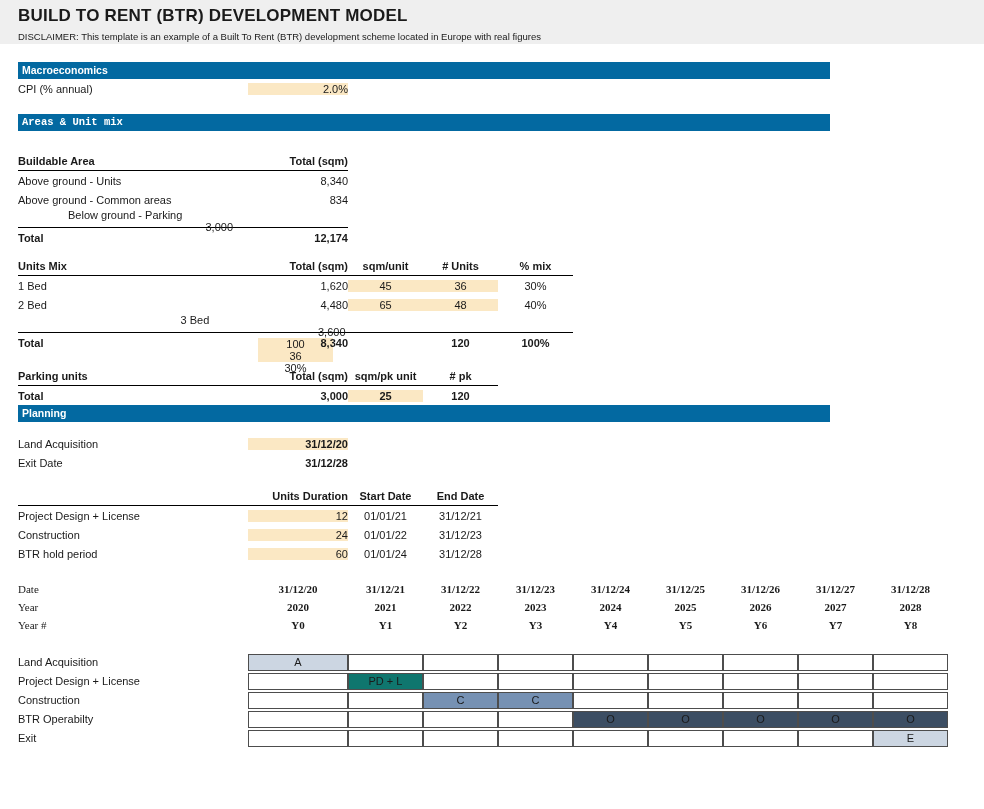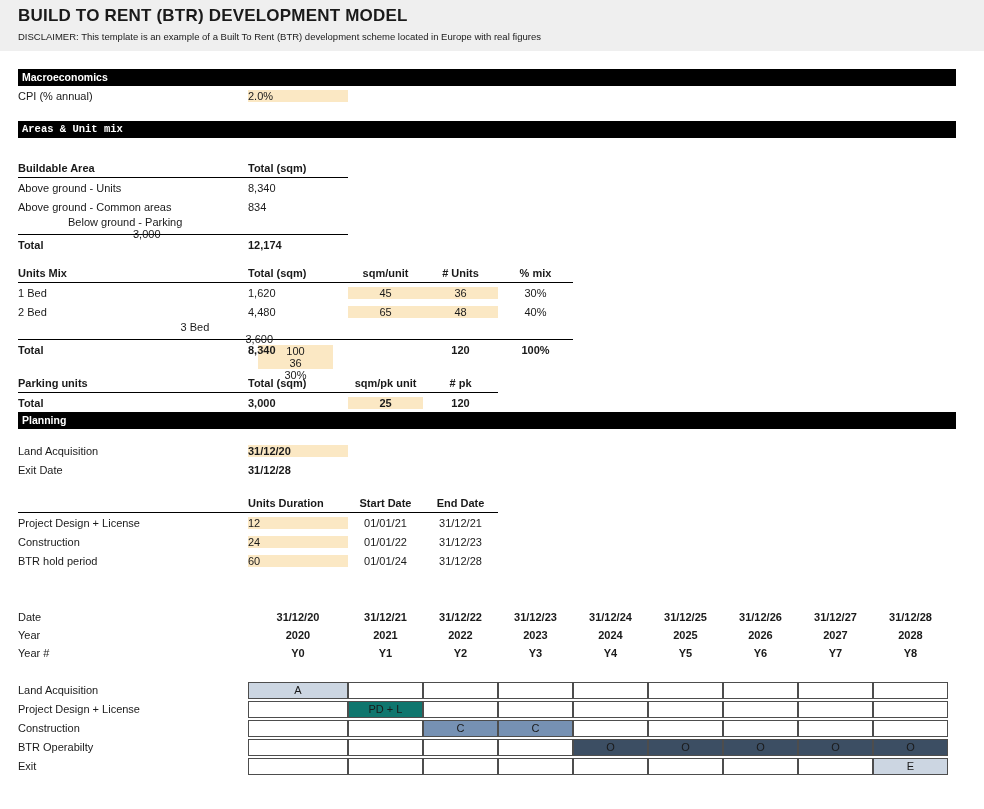--- a/index.html
+++ b/index.html
@@ -1,49 +1,49 @@
 <!DOCTYPE html>
 <html><head>
 <meta charset="utf-8">
 <style>
   * { margin:0; padding:0; box-sizing:border-box; }
   html,body { width:984px; height:809px; background:#ffffff; overflow:hidden;
     font-family:"Liberation Sans", sans-serif; font-size:11px; color:#1a1a1a; }
 
-  .top-banner { width:984px; height:51px; background:#efefef; padding:6px 0 0 18px; }
+  .top-banner { width:984px; height:44px; background:#efefef; padding:6px 0 0 18px; }
   .title { font-size:17px; font-weight:bold; letter-spacing:0.2px; }
   .disclaimer { font-size:9.5px; margin-top:5px; }
 
   .content { padding-left:18px; width:956px; }
 
-  .section-bar { width:938px; height:17px; background:#000000; color:#ffffff;
+  .section-bar { width:812px; height:17px; background:#0369a1; color:#ffffff;
     font-weight:bold; font-size:10.5px; padding:2px 0 0 4px; }
 
   .row { display:flex; height:19px; align-items:center; }
   .lbl { width:230px; }
-  .c0 { width:100px; text-align:left; }
+  .c0 { width:100px; text-align:right; }
   .c  { width:75px;  text-align:center; }
   .bold { font-weight:bold; }
   .input { background:#fbe8c4; }
 
   .tbl .hdr { border-bottom:1.5px solid #000; }
   .tbl .sep { border-bottom:1.5px solid #000;flex-direction:column; }
   .w330 { width:330px; }
   .w480 { width:480px; }
   .w555 { width:555px; }
 
   .mt-macro { margin-top:18px; }
   .mt-areas { margin-top:16px;font-family:Liberation Mono, monospace; }
   .mt-buildable { margin-top:21px; }
   .mt-units { margin-top:10px; }
   .mt-parking { margin-top:15px; }
   .mt-planning { }
   .mt-landacq { margin-top:12px; }
   .mt-plantbl { margin-top:15px; }
-  .mt-timeline { margin-top:38px; }
+  .mt-timeline { margin-top:17px;font-family:Liberation Serif, serif; }
   .mt-gantt { margin-top:20px; }
 
   .tl-row { display:flex; height:18px; align-items:center; }
   .tl-cells { display:flex; font-weight:bold; }
   .tl-cell { width:75px; text-align:center; }
   .tl-cell:first-child { width:100px; }
 
   .g-row { display:flex; height:19px; align-items:flex-start; }
   .g-label { width:230px; line-height:17px; }
   .g-cells { display:flex; }

